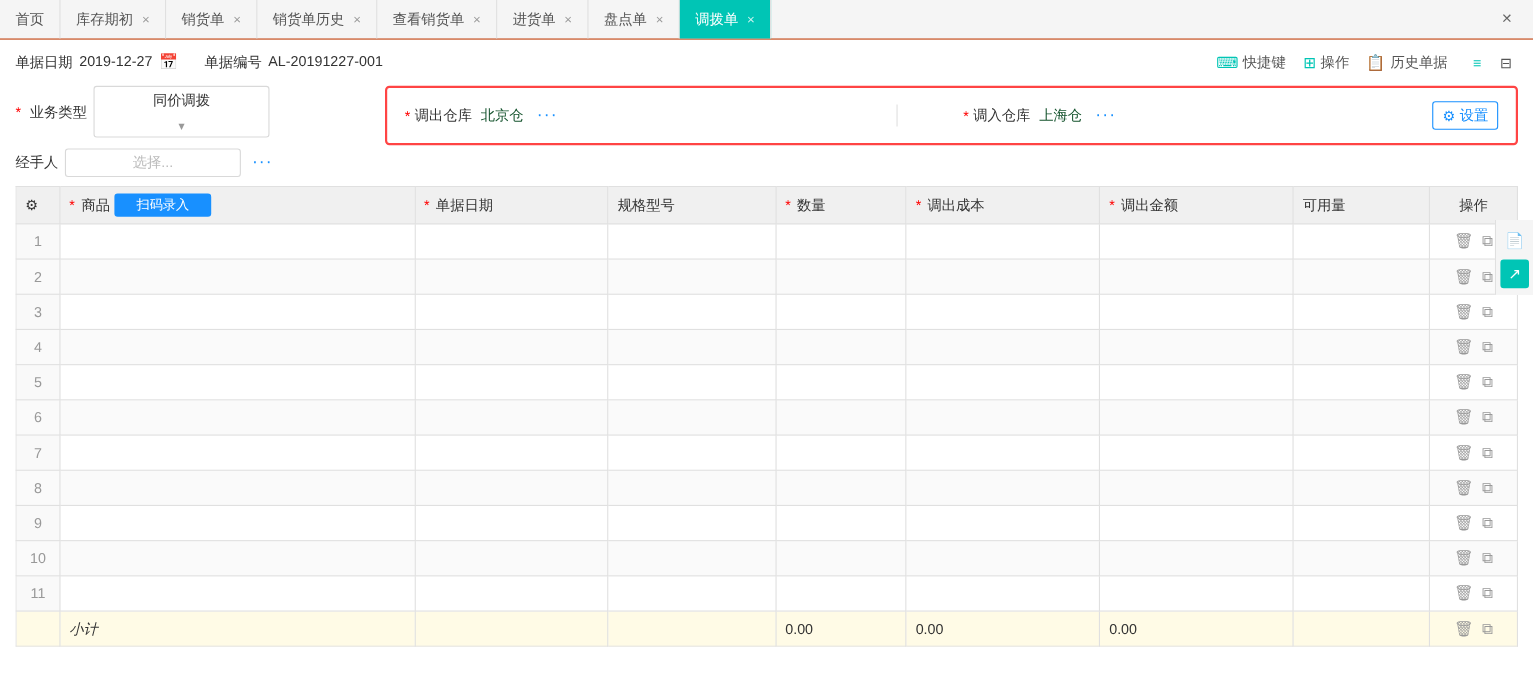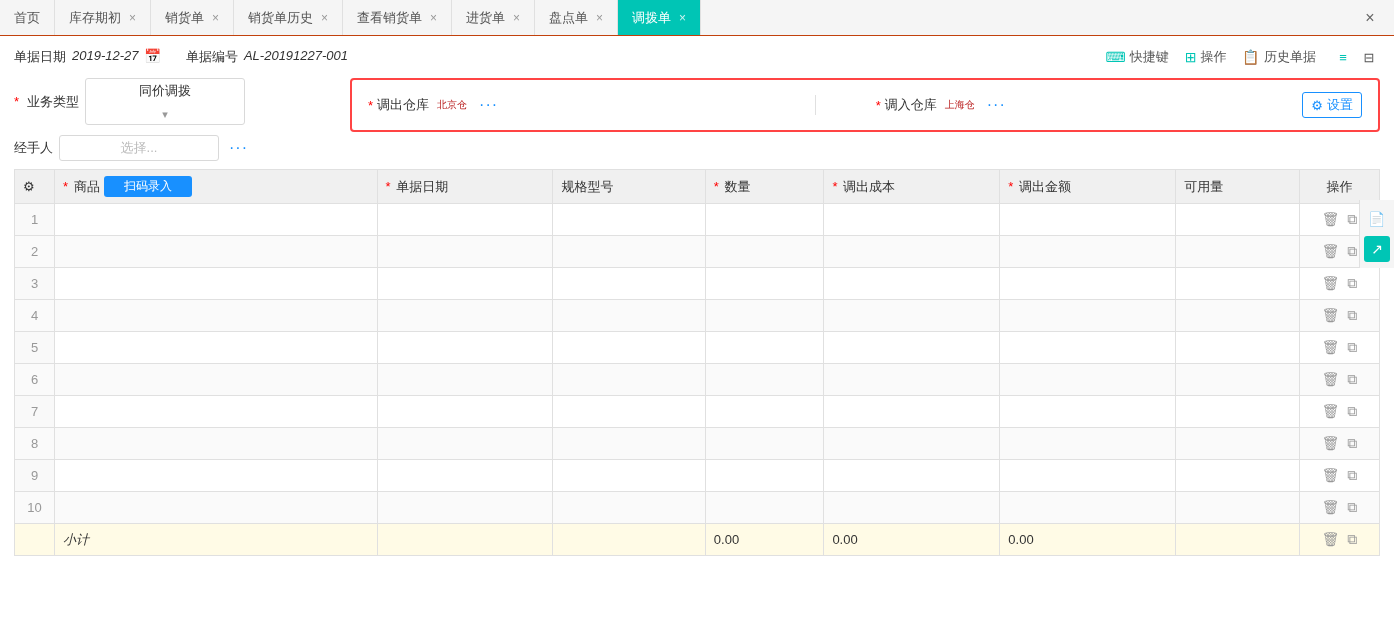--- a/index.html
+++ b/index.html
@@ -59,21 +59,21 @@
     .main-content {
       padding: 10px 14px;
       background: #fff;
     }
     .field-group {
       display: flex;
       align-items: flex-start;
       gap: 6px;
     }
     .field-label { color: #333; font-size: 13px; }
-    .field-value { color: #333; font-size: 13px; font-style: italic; }
+    .field-value { color: #333; font-size: 13px; }
     .field-icon {
       color: #00c5b5;
       cursor: pointer;
       font-size: 14px;
     }
     .header-action-item {
       display: flex;
       align-items: center;
       gap: 4px;
       cursor: pointer;
@@ -153,22 +153,22 @@
       flex: 1;
     }
     .warehouse-label {
       display: flex;
       align-items: center;
       gap: 2px;
       color: #333;
       white-space: nowrap;
     }
     .warehouse-value {
-      color: #b91c1c;
-      font-size: 10px;
+      color: #14532d;
+      font-size: 13px;
     }
     .warehouse-divider {
       width: 1px;
       height: 20px;
       background: #e0e0e0;
       margin: 0 20px;
     }
     .settings-btn {
       display: flex;
       align-items: center;
@@ -599,20 +599,34 @@
       <td></td>
       <td></td>
       <td></td>
       <td></td>
       <td></td>
       <td class="ops-cell">
         <span class="op-icon">🗑</span>
         <span class="op-icon">⧉</span>
       </td>
     </tr>
+          <tr>
+      <td class="row-num">11</td>
+      <td></td>
+      <td></td>
+      <td></td>
+      <td></td>
+      <td></td>
+      <td></td>
+      <td></td>
+      <td class="ops-cell">
+        <span class="op-icon">🗑</span>
+        <span class="op-icon">⧉</span>
+      </td>
+    </tr>
         </tbody>
       <tfoot>
         <tr class="subtotal-row">
           <td></td>
           <td class="subtotal-label">小计</td>
           <td></td>
           <td></td>
           <td>0.00</td>
           <td>0.00</td>
           <td>0.00</td>

